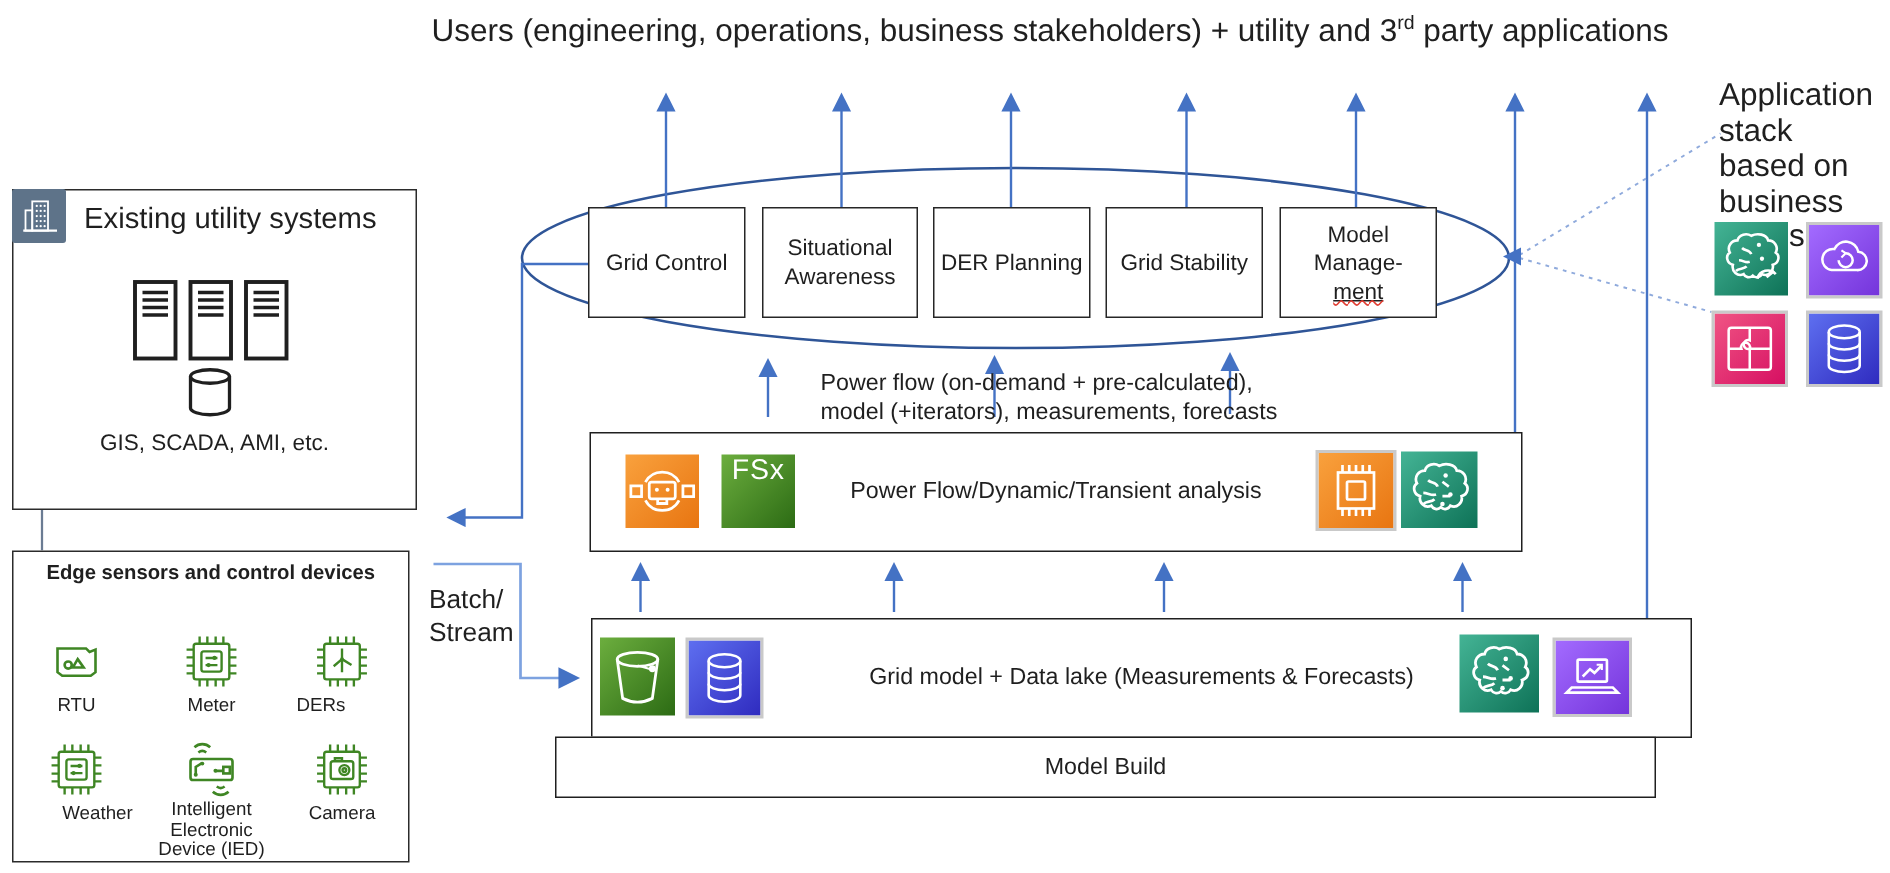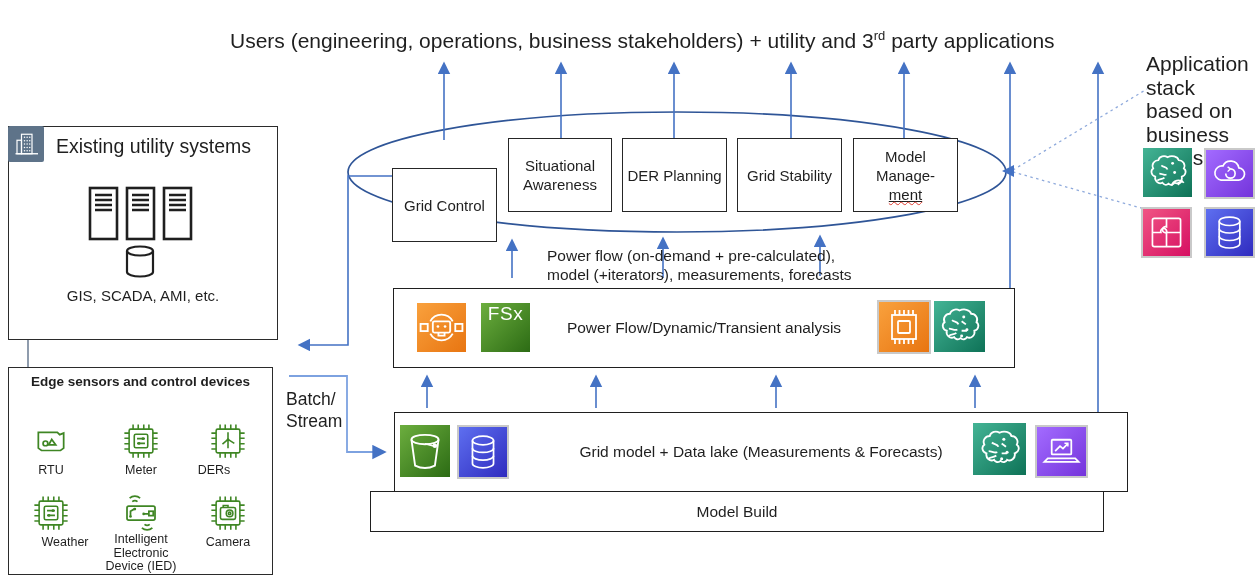--- a/index.html
+++ b/index.html
@@ -5,21 +5,21 @@
   html,body{margin:0;padding:0;background:#fff;}
   #stage{position:relative;width:1260px;height:582px;background:#fff;overflow:hidden;
          font-family:"Liberation Sans",sans-serif;color:#1f1f1f;}
   .abs{position:absolute;}
   svg{display:block;}
   #wires{position:absolute;left:0;top:0;z-index:1;}
   .layer{position:absolute;left:0;top:0;z-index:2;width:100%;height:100%;pointer-events:none;}
   .layer *{pointer-events:auto;}
 
   
-  .title{left:230px;top:28px;width:940px;font-size:21px;}
+  .title{left:230px;top:7px;width:940px;text-align:center;font-size:21px;}
   .title sup{font-size:13px;}
   .note{left:1146px;top:52px;width:102px;font-size:21px;line-height:23.5px;}
   .flowtext{left:547px;top:246px;font-size:15.5px;line-height:19px;}
   .batch{left:286px;top:388px;font-size:17.5px;line-height:22px;}
 
   
   .appbox{position:absolute;top:138px;height:74px;border:1.5px solid #262626;background:#fff;
           display:flex;align-items:center;justify-content:center;text-align:center;
           font-size:15px;line-height:19px;padding:2px;box-sizing:border-box;}
   .bigbox{position:absolute;border:1.8px solid #1f1f1f;background:#fff;box-sizing:border-box;}
@@ -135,21 +135,21 @@
       </svg>
     </div>
     <div class="tile framed g-blue" style="left:1204px;top:207px;width:45px;height:45px;">
       <svg viewBox="0 0 48 48" fill="none" stroke="#fff" stroke-width="1.8">
         <ellipse cx="24" cy="12" rx="11" ry="4.5"></ellipse>
         <path d="M13 12v24c0 2.5 5 4.5 11 4.5s11-2 11-4.5V12"></path>
         <path d="M13 20c0 2.5 5 4.5 11 4.5s11-2 11-4.5M13 28c0 2.5 5 4.5 11 4.5s11-2 11-4.5"></path>
       </svg>
     </div>
 
-    <div class="appbox" style="left:392px;width:105px;margin-top:30px;">
+    <div class="appbox" style="left:392px;width:105px;">
         <span>Grid Control</span>
       </div>
     <div class="appbox" style="left:508px;width:104px;">
         <span>Situational Awareness</span>
       </div>
     <div class="appbox" style="left:622px;width:105px;">
         <span>DER Planning</span>
       </div>
     <div class="appbox" style="left:737px;width:105px;">
         <span>Grid Stability</span>

